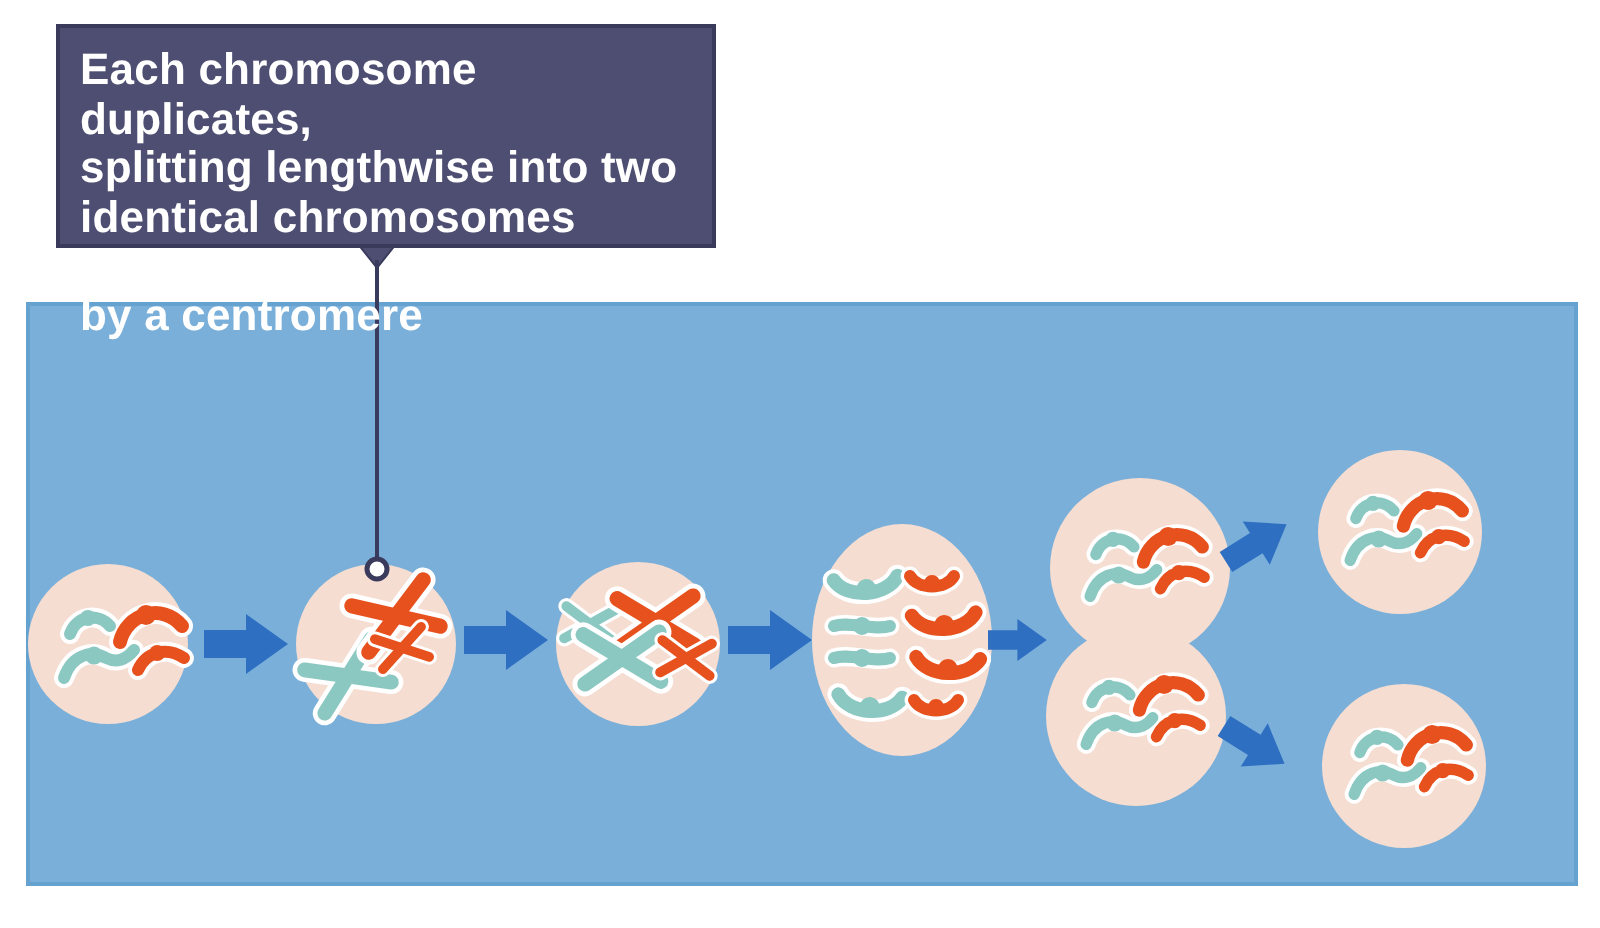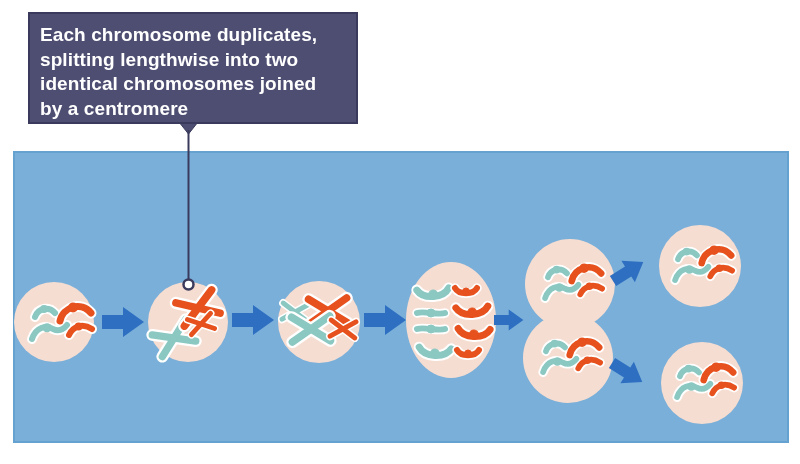--- a/index.html
+++ b/index.html
@@ -19,21 +19,21 @@
     width:330px;height:112px;
     box-sizing:border-box;
     background:var(--c-callout-fill,#4e4e72);
     border:2px solid var(--c-callout-border,#3a3a5c);
     padding:9px 10px 8px 10px;
     z-index:2;
   }
   .callout p{
     margin:0;
     color:var(--c-callout-text-color,#ffffff);
-    font-size:19px;
+    font-size:22px;
     line-height:24.5px;
     font-weight:bold;
     white-space:pre-line;
     letter-spacing:0.1px;
   }
 
   
   .panel{fill:var(--c-panel-blue,#79afd9);stroke:var(--c-panel-border,#66a2d0);stroke-width:2;}
   .cell{fill:var(--c-cell-fill,#f6ddd1);}
   svg path{fill:none;stroke-linecap:round;stroke-linejoin:round;}

